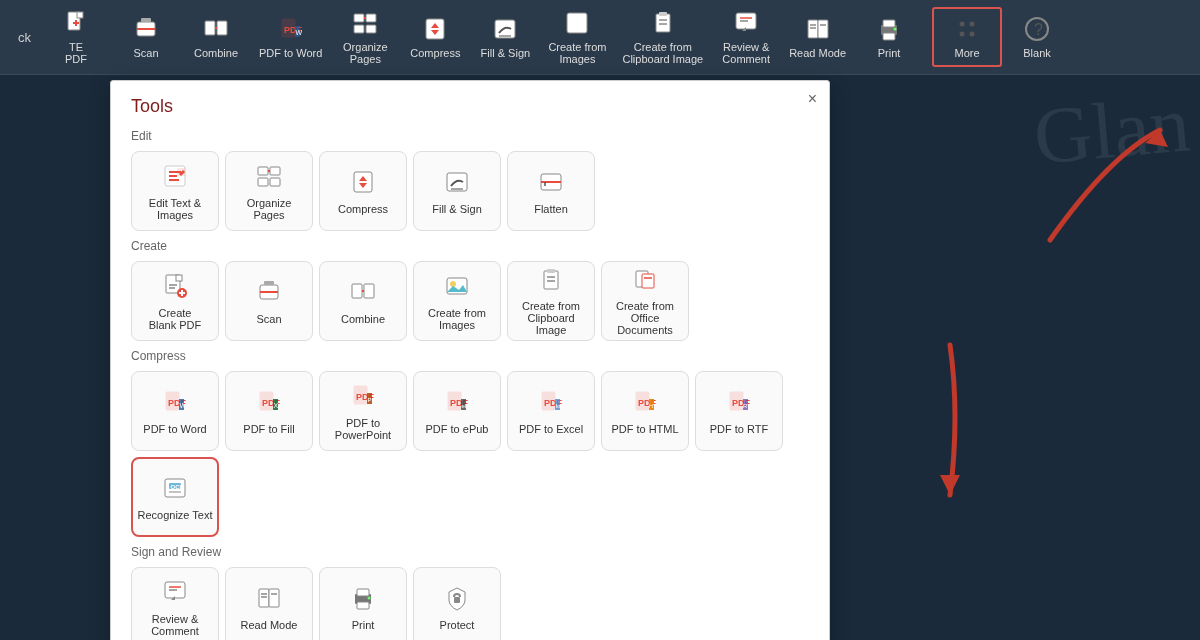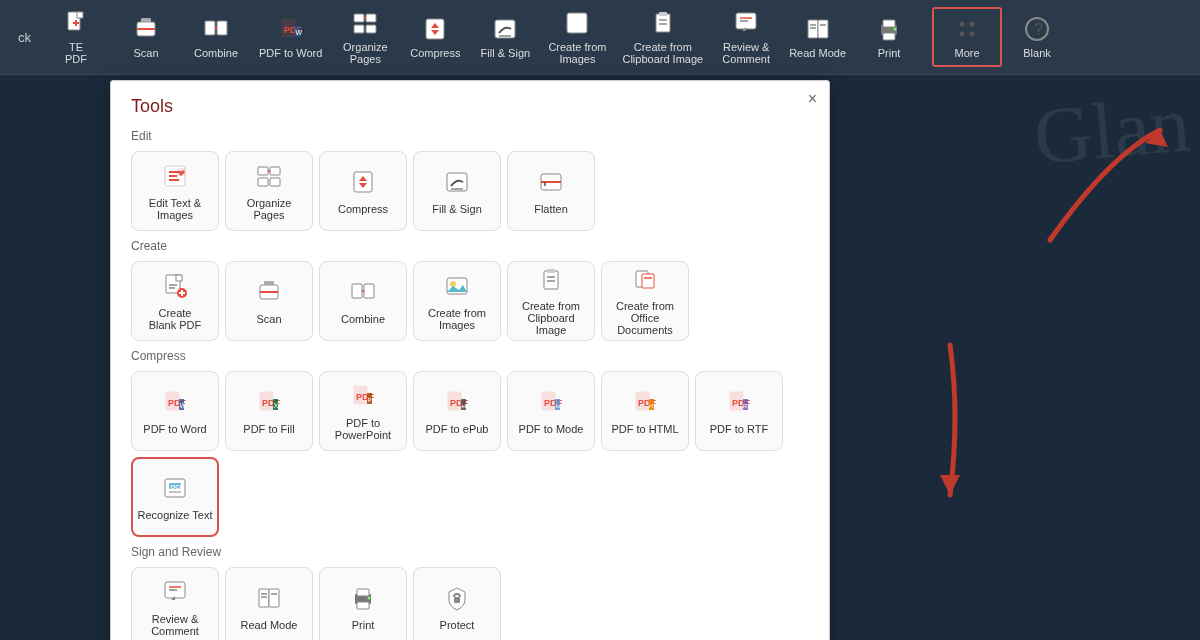--- a/index.html
+++ b/index.html
@@ -510,21 +510,21 @@
     </div>
             <div class="tool-item">
       <div class="tool-icon">
                 <svg width="28" height="28" viewBox="0 0 28 28" fill="none">
                   <rect x="5" y="4" width="13" height="18" rx="1" fill="#e74c3c" opacity="0.15" stroke="#e74c3c"></rect>
                   <text x="7" y="18" font-size="9" fill="#e74c3c" font-weight="bold">PDF</text>
                   <path d="M18 11 L23 11 L23 22 L18 22Z" fill="#5588cc" opacity="0.8"></path>
                   <text x="18.5" y="20" font-size="6" fill="white">Im</text>
                 </svg>
               </div>
-      <span>PDF to Mode</span>
+      <span>PDF to Excel</span>
     </div>
             <div class="tool-item">
       <div class="tool-icon">
                 <svg width="28" height="28" viewBox="0 0 28 28" fill="none">
                   <rect x="5" y="4" width="13" height="18" rx="1" fill="#e74c3c" opacity="0.15" stroke="#e74c3c"></rect>
                   <text x="7" y="18" font-size="9" fill="#e74c3c" font-weight="bold">PDF</text>
                   <path d="M18 11 L23 11 L23 22 L18 22Z" fill="#e67e00" opacity="0.9"></path>
                   <text x="18" y="20" font-size="5.5" fill="white">HT</text>
                 </svg>
               </div>

